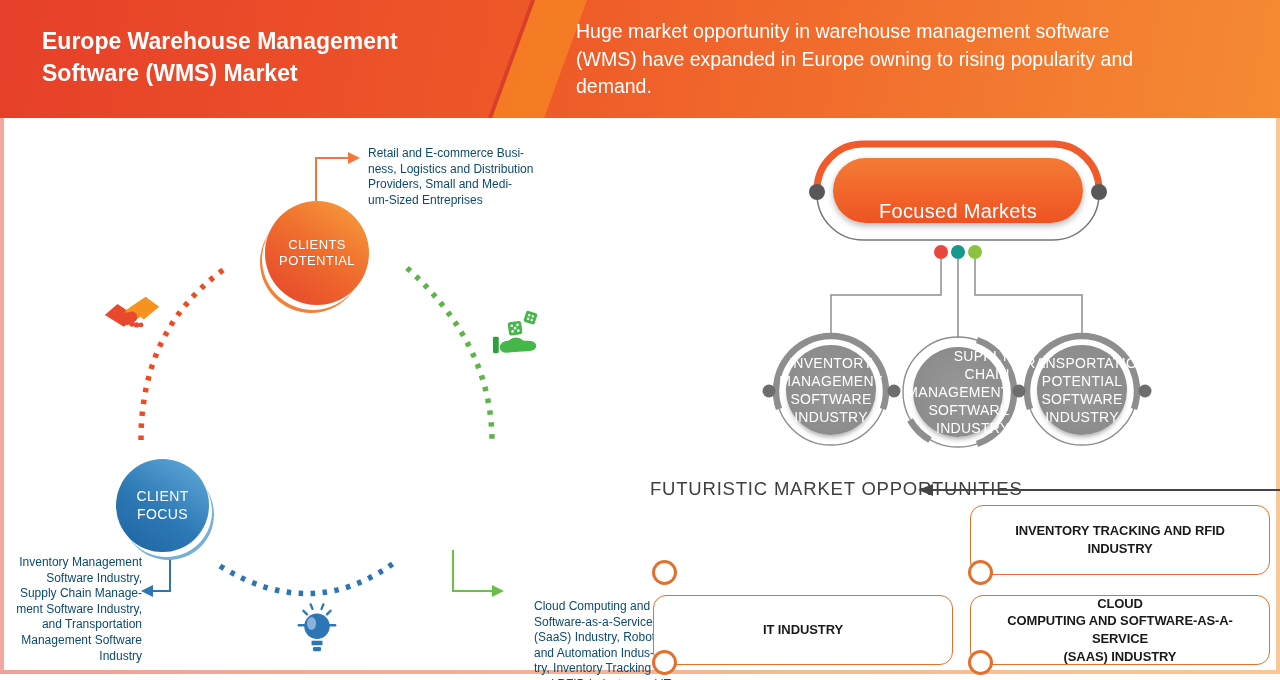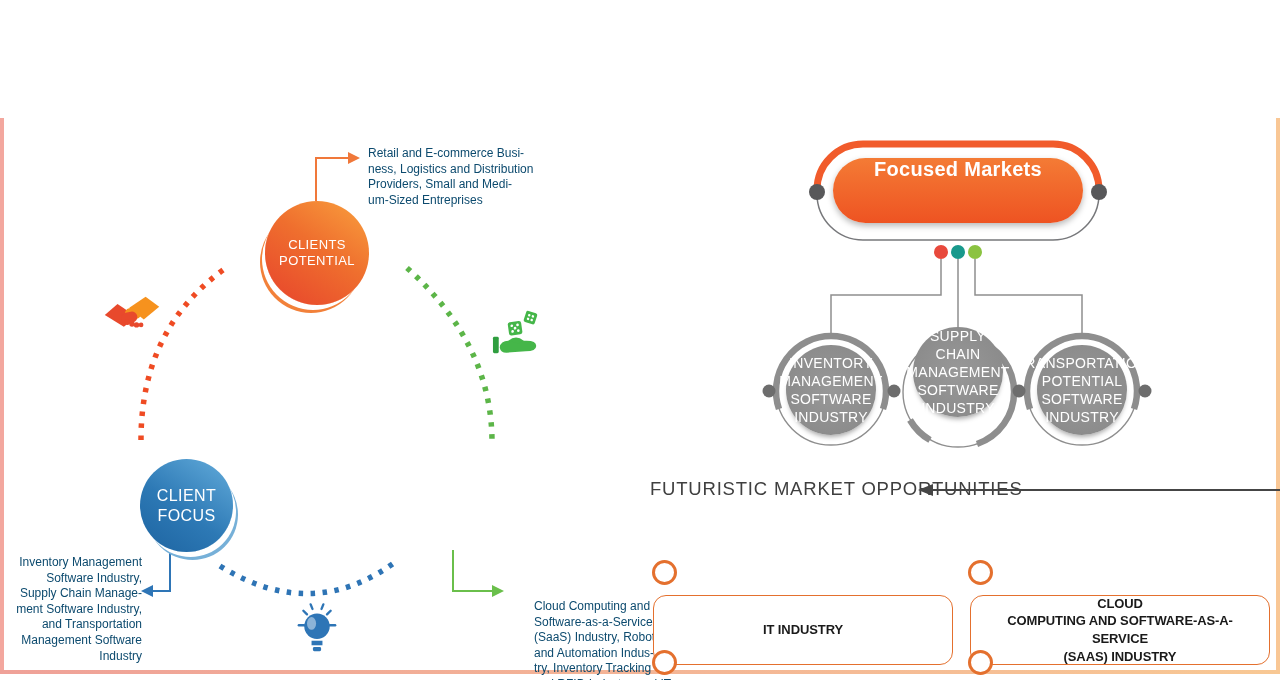--- a/index.html
+++ b/index.html
@@ -22,41 +22,41 @@
   .strip-left{left:0;top:118px;width:4px;height:553px;background:#f3a79e;}
   .strip-right{left:1276px;top:118px;width:4px;height:553px;background:#f9c795;}
   .strip-bottom{left:0;top:670px;width:1280px;height:4px;background:linear-gradient(90deg,#efa198,#f8c894);}
 
   
   .bubble{border-radius:50%;display:flex;align-items:center;justify-content:center;
           color:#fff;text-align:center;line-height:1.25;letter-spacing:.4px;}
   .bubble-orange{left:265px;top:201px;width:104px;height:104px;font-size:13px;
       background:linear-gradient(215deg,#f89b3c 5%,#ef6f2e 45%,#e8492c 92%);
       box-shadow:-4px 6px 0 -1px #ffffff,-6px 9px 0 -1px #f2813a;}
-  .bubble-blue{left:140px;top:459px;width:93px;height:93px;font-size:16px;
+  .bubble-blue{left:116px;top:459px;width:93px;height:93px;font-size:14px;
       background:linear-gradient(215deg,#5fa8d8 5%,#2d79b5 55%,#1f66a3 95%);
       box-shadow:4px 6px 0 -1px #ffffff,6px 9px 0 -1px #76b0d8;}
   .bubble-green{left:409px;top:462px;width:89px;height:89px;font-size:15px;
       background:linear-gradient(145deg,#a8d162 0%,#66bd4a 55%,#3dae47 100%);
       box-shadow:3px 7px 0 -1px #ffffff,5px 10px 0 -1px #7cc35c;}
 
   .note{font-size:12px;color:#0c4a6e;line-height:1.3;}
   .note-cp{left:368px;top:146px;width:180px;text-align:left;}
   .note-cf{left:10px;top:555px;width:132px;text-align:right;}
   .note-hb{left:534px;top:555px;width:165px;text-align:left;margin-top:44px;}
 
   
   .fm-pill{left:833px;top:158px;width:250px;height:65px;border-radius:34px;
-      background:linear-gradient(180deg,#f47b35,#ee5322);display:flex;align-items:flex-start;justify-content:center;
-      color:#fff;font-size:20px;font-weight:bold;letter-spacing:.3px;box-shadow:0 3px 6px rgba(0,0,0,.28);z-index:2;}
+      background:linear-gradient(180deg,#f47b35,#ee5322);display:flex;align-items:flex-end;justify-content:center;
+      color:#fff;font-size:20px;font-weight:normal;letter-spacing:.3px;box-shadow:0 3px 6px rgba(0,0,0,.28);z-index:2;}
   .gray-circle{width:90px;height:90px;border-radius:50%;display:flex;align-items:center;justify-content:center;
       background:radial-gradient(circle,#989898 0%,#878787 100%);color:#fff;text-align:center;
       font-size:14px;line-height:1.3;letter-spacing:.3px;box-shadow:0 4px 5px -2px rgba(0,0,0,.35);}
   .gc1{left:786px;top:345px;}
-  .gc2{left:913px;top:327px;}
+  .gc2{left:913px;top:347px;text-align:right;}
   .gc3{left:1037px;top:345px;}
 
   
   .fut-heading{left:650px;top:478px;font-size:18.5px;color:#3f3f3f;letter-spacing:.8px;}
   .fut-box{width:300px;height:70px;border:1.6px solid #e4702e;border-radius:13px;background:#fff;
       display:flex;align-items:center;justify-content:center;text-align:center;
       font-size:13px;font-weight:bold;color:#1a1a1a;line-height:1.35;letter-spacing:-0.1px;padding:0 10px;box-sizing:border-box;}
   .fb1{left:653px;top:505px;} .fb2{left:970px;top:505px;}
   .fb3{left:653px;top:595px;} .fb4{left:970px;top:595px;}
   .fut-ring{width:19px;height:19px;border:3px solid #e4702e;border-radius:50%;background:#fff;z-index:3;}
@@ -65,20 +65,29 @@
 
   svg{display:block;}
   .overlay{left:0;top:0;z-index:1;}
   .z2{z-index:2;}
 </style>
 </head>
 <body>
 
 <div class="canvas">
 
+  <div class="abs header">
+    <div class="abs header-band"></div>
+    <div class="abs header-edge"></div>
+    <div class="abs header-title pre">Europe Warehouse Management
+Software (WMS) Market</div>
+    <div class="abs header-sub pre">Huge market opportunity in warehouse management software
+(WMS) have expanded in Europe owning to rising popularity and
+demand.</div>
+  </div>
 
   <div class="abs strip-left"></div>
   <div class="abs strip-right"></div>
   <div class="abs strip-bottom"></div>
 
   <svg class="abs overlay" width="1280" height="680" viewBox="0 0 1280 680">
 
     <path d="M223 270 Q141 330 141 440" fill="none" stroke="#ef4b23" stroke-width="5.5" stroke-dasharray="4.5 7.5"></path>
     <path d="M407 268 Q492 344 492 442" fill="none" stroke="#5cb548" stroke-width="5.5" stroke-dasharray="4.5 7.5"></path>
     <path d="M220 566 Q313 624 398 560" fill="none" stroke="#2e74b5" stroke-width="5.5" stroke-dasharray="4.5 7.5"></path>
@@ -209,20 +218,23 @@
   </div>
   <div class="abs gray-circle gc3 z2">
     <span class="pre">TRANSPORTATION
 POTENTIAL
 SOFTWARE
 INDUSTRY</span>
   </div>
 
   <div class="abs fut-heading">FUTURISTIC MARKET OPPORTUNITIES</div>
 
+  <div class="abs fut-box fb2">
+    <span class="pre">INVENTORY TRACKING AND RFID INDUSTRY</span>
+  </div>
   <div class="abs fut-box fb3">
     <span class="pre">IT INDUSTRY</span>
   </div>
   <div class="abs fut-box fb4">
     <span class="pre">CLOUD
 COMPUTING AND SOFTWARE-AS-A-SERVICE
 (SAAS) INDUSTRY</span>
   </div>
 
   <div class="abs fut-ring fr1"></div>

